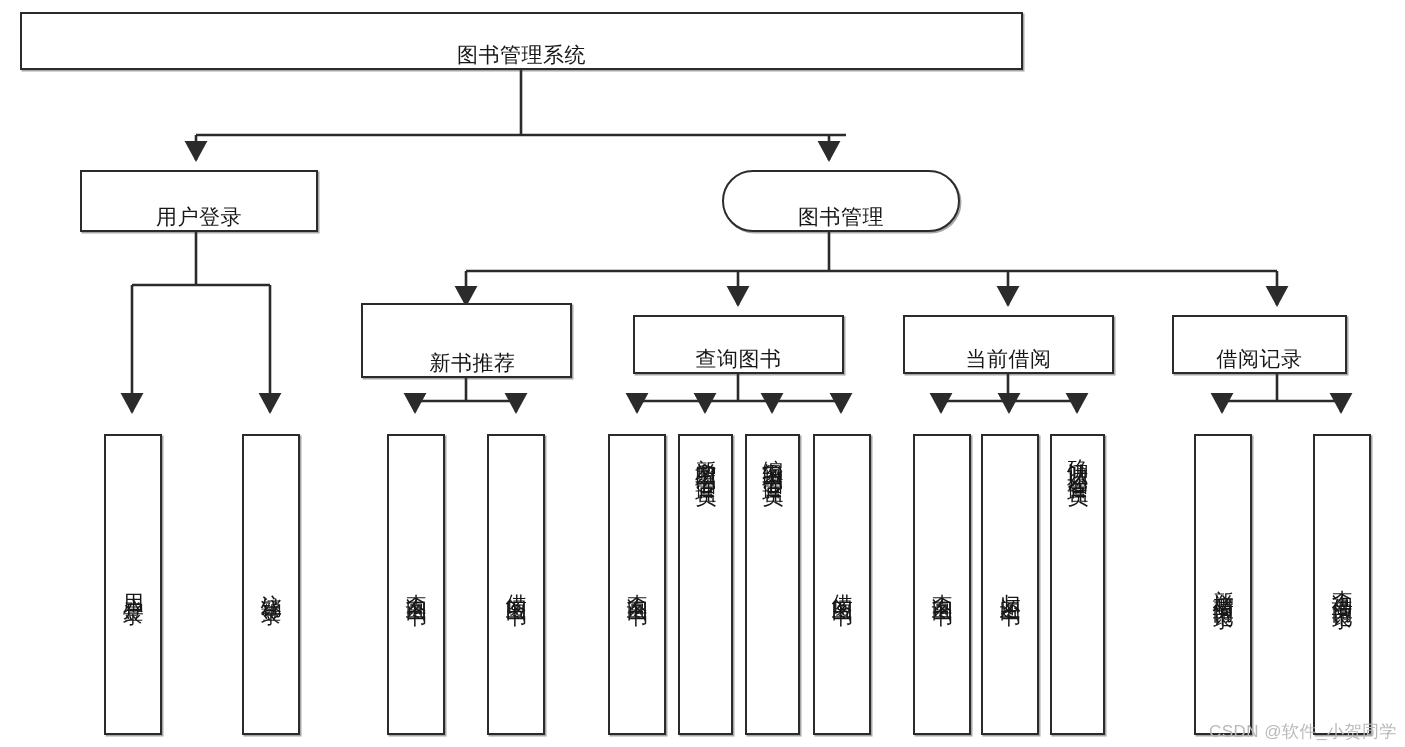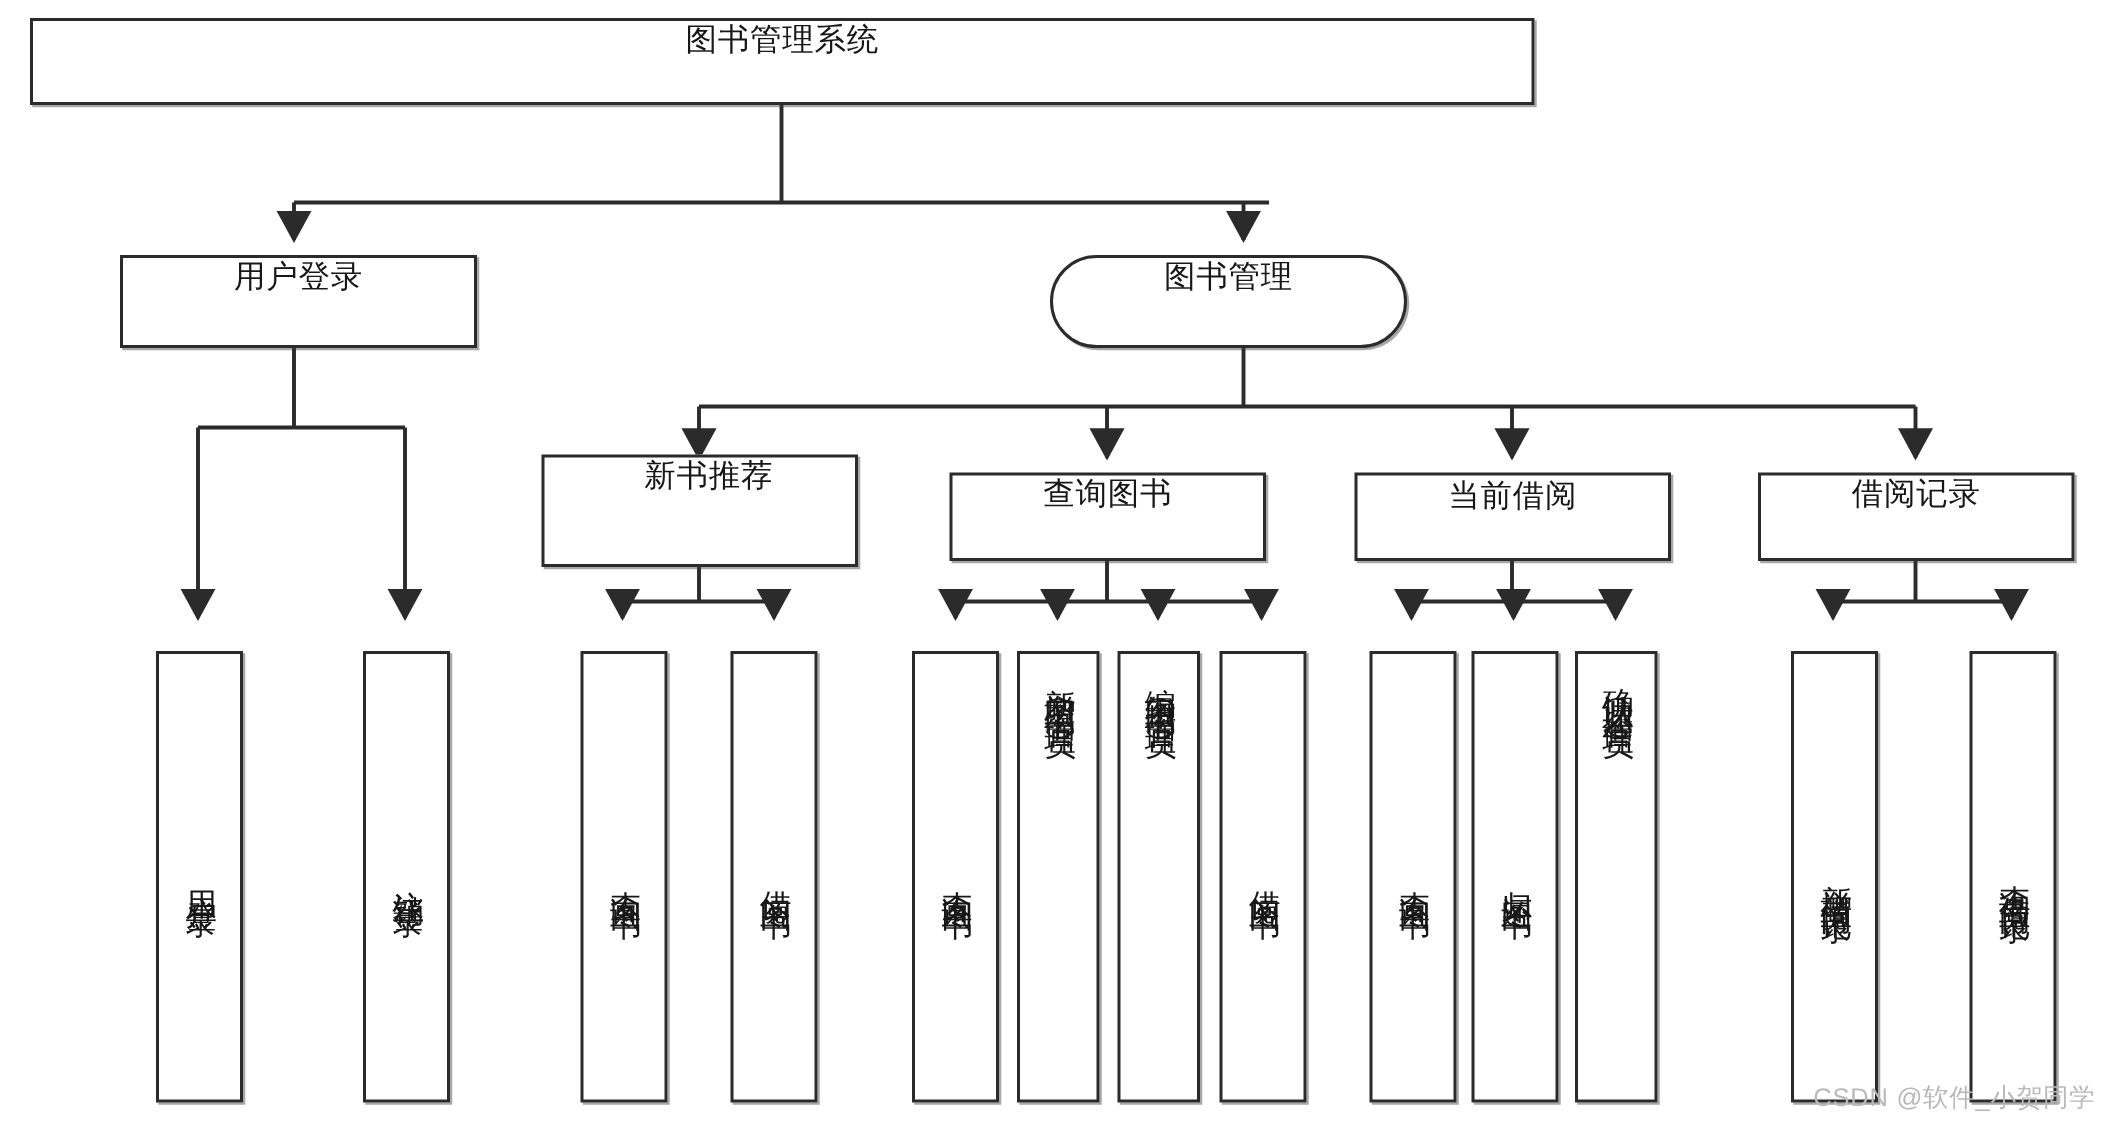--- a/index.html
+++ b/index.html
@@ -19,21 +19,21 @@
     left:0; top:0;
     width:1405px; height:747px;
     pointer-events:none;
   }
   .node{
     position:absolute;
     box-sizing:border-box;
     background:#ffffff;
     border:2px solid #2b2b2b;
     display:flex;
-    align-items:flex-start;
+    align-items:flex-end;
     justify-content:center;
     box-shadow:1.5px 1.5px 0 rgba(60,60,60,.45);
   }
   .node .lbl{
     font-size:21px;
     line-height:1.25;
     color:#171717;
     letter-spacing:.5px;
     white-space:nowrap;
   }
@@ -124,37 +124,37 @@
   </svg>
 
   <div class="node" style="left:20px; top:12px; width:1003px; height:58px;">
     <span class="lbl">图书管理系统</span>
   </div>
 
   <div class="node" style="left:80px; top:170px; width:238px; height:62px;">
     <span class="lbl">用户登录</span>
   </div>
 
-  <div class="node" style="left:700px; top:170px; width:238px; height:62px;border-radius:31px;">
+  <div class="node" style="left:722px; top:170px; width:238px; height:62px;border-radius:31px;">
     <span class="lbl">图书管理</span>
   </div>
 
   <div class="node" style="left:361px; top:303px; width:211px; height:75px;padding-left:12px;">
     <span class="lbl">新书推荐</span>
   </div>
 
   <div class="node" style="left:633px; top:315px; width:211px; height:59px;">
     <span class="lbl">查询图书</span>
   </div>
 
   <div class="node" style="left:903px; top:315px; width:211px; height:59px;font-family:Liberation Serif, serif;">
     <span class="lbl">当前借阅</span>
   </div>
 
-  <div class="node" style="left:1172px; top:315px; width:211px; height:59px;">
+  <div class="node" style="left:1172px; top:315px; width:175px; height:59px;">
     <span class="lbl">借阅记录</span>
   </div>
 
   <div class="node vert mid" style="left:104px; top:434px; width:58px; height:301px;">
     <span class="lbl">用户登录</span>
   </div>
 
   <div class="node vert mid" style="left:242px; top:434px; width:58px; height:301px;">
     <span class="lbl">注销登录</span>
   </div>

